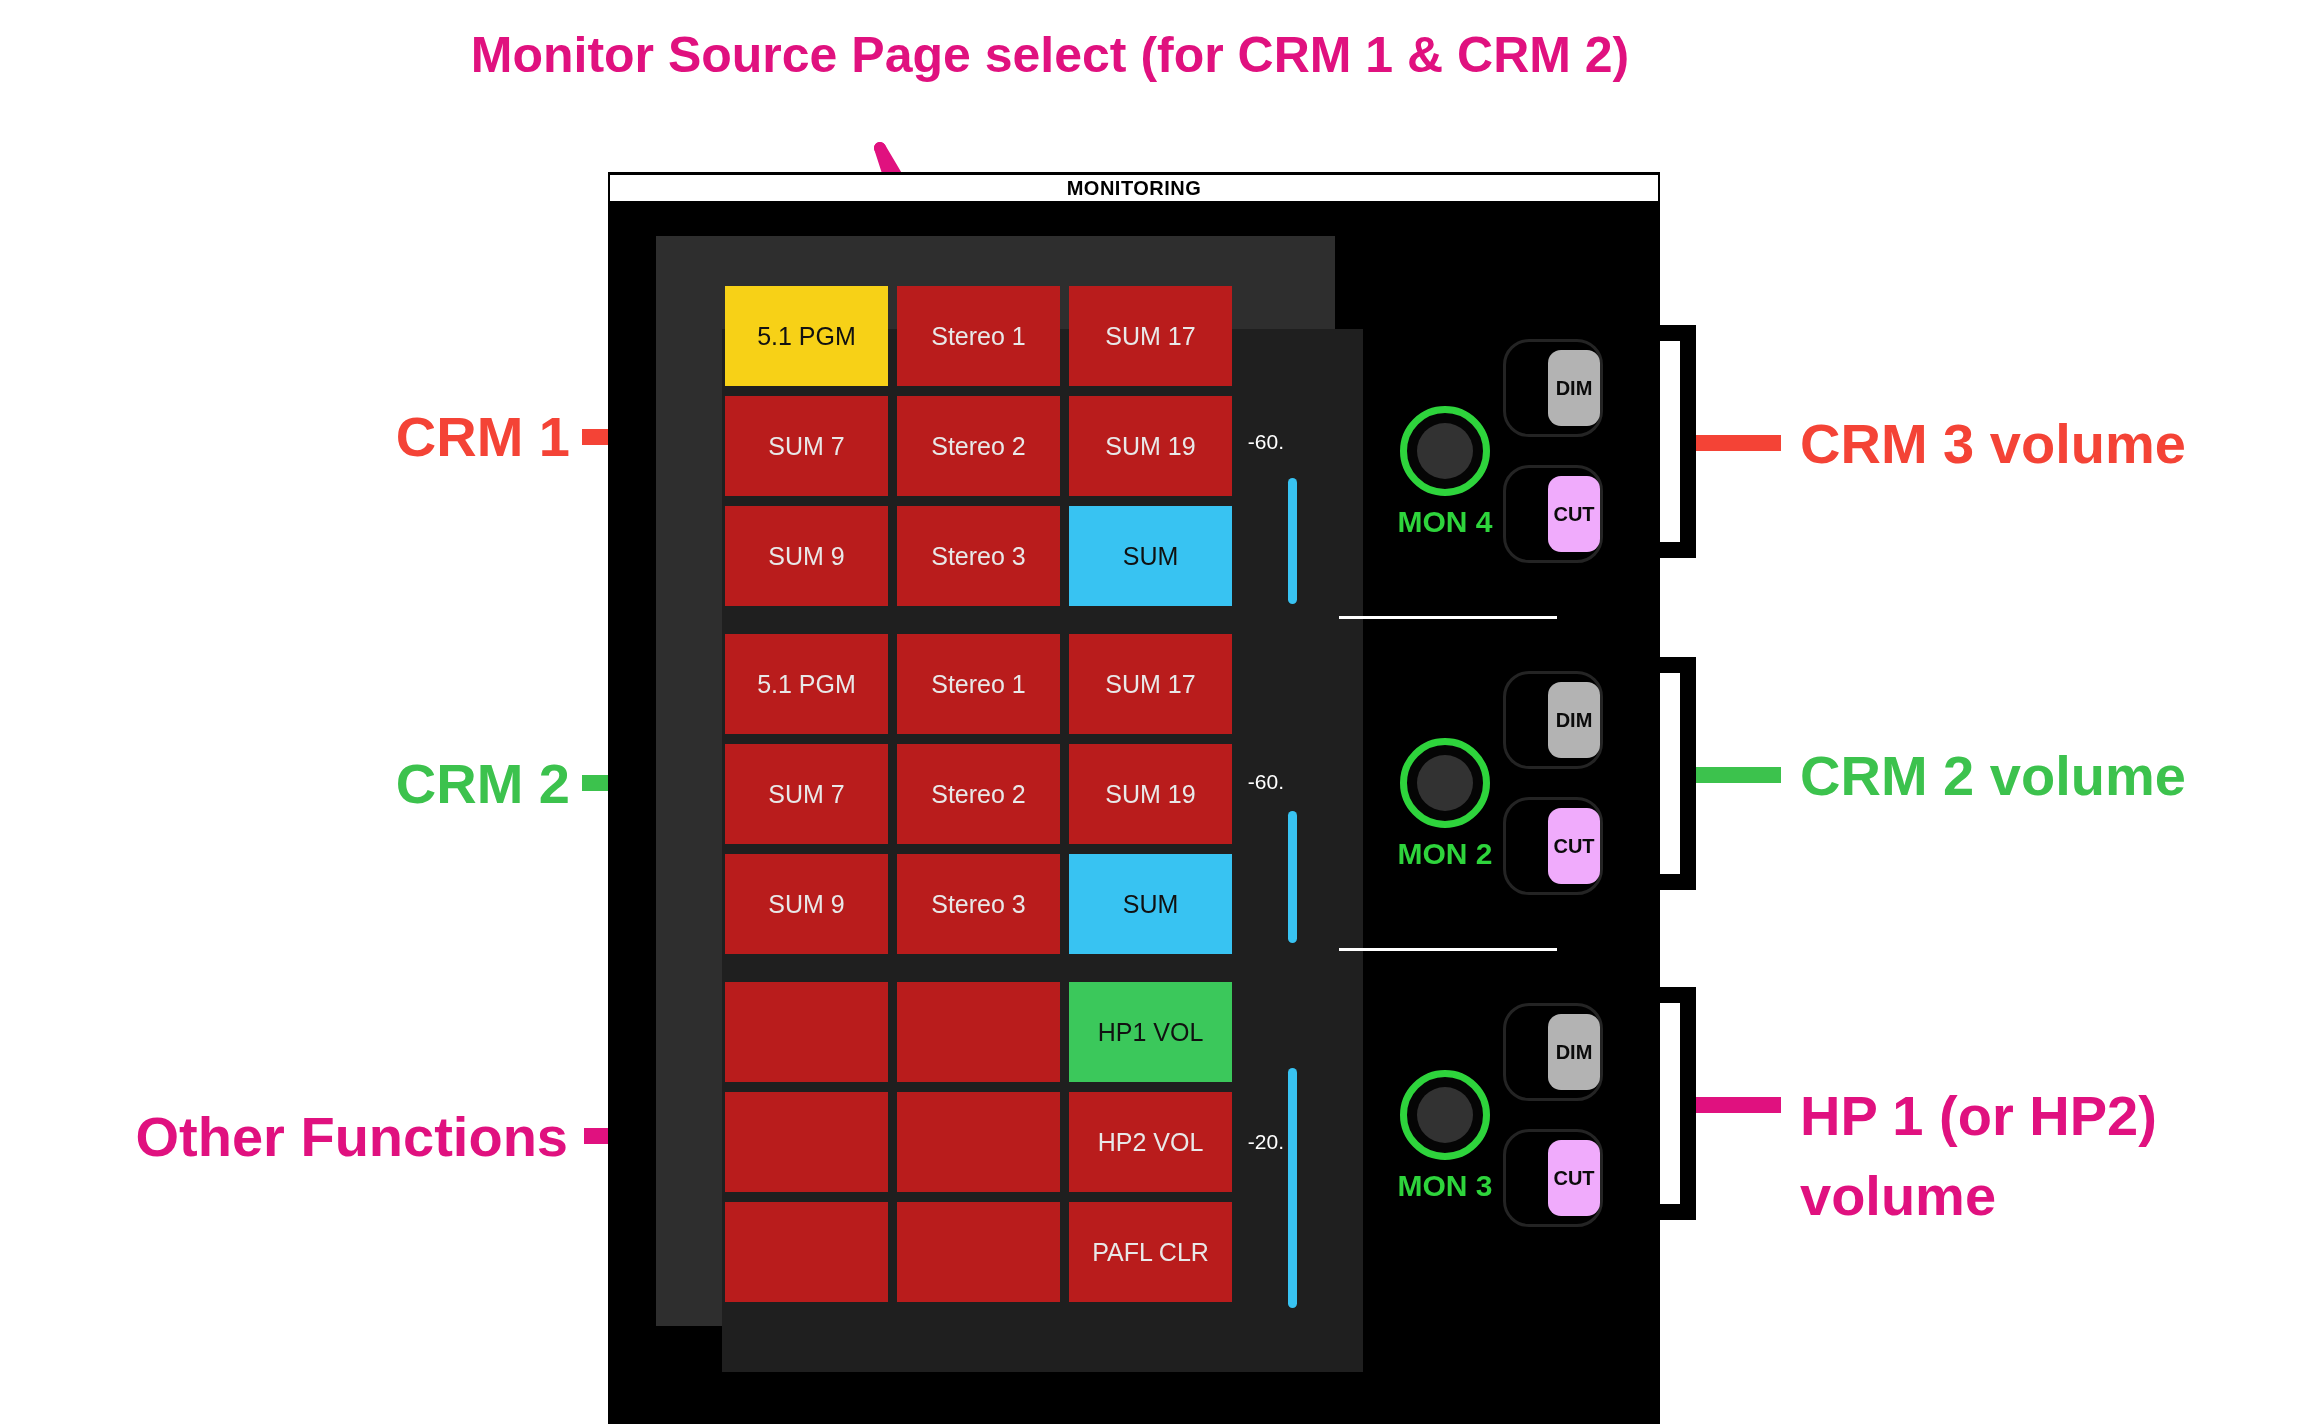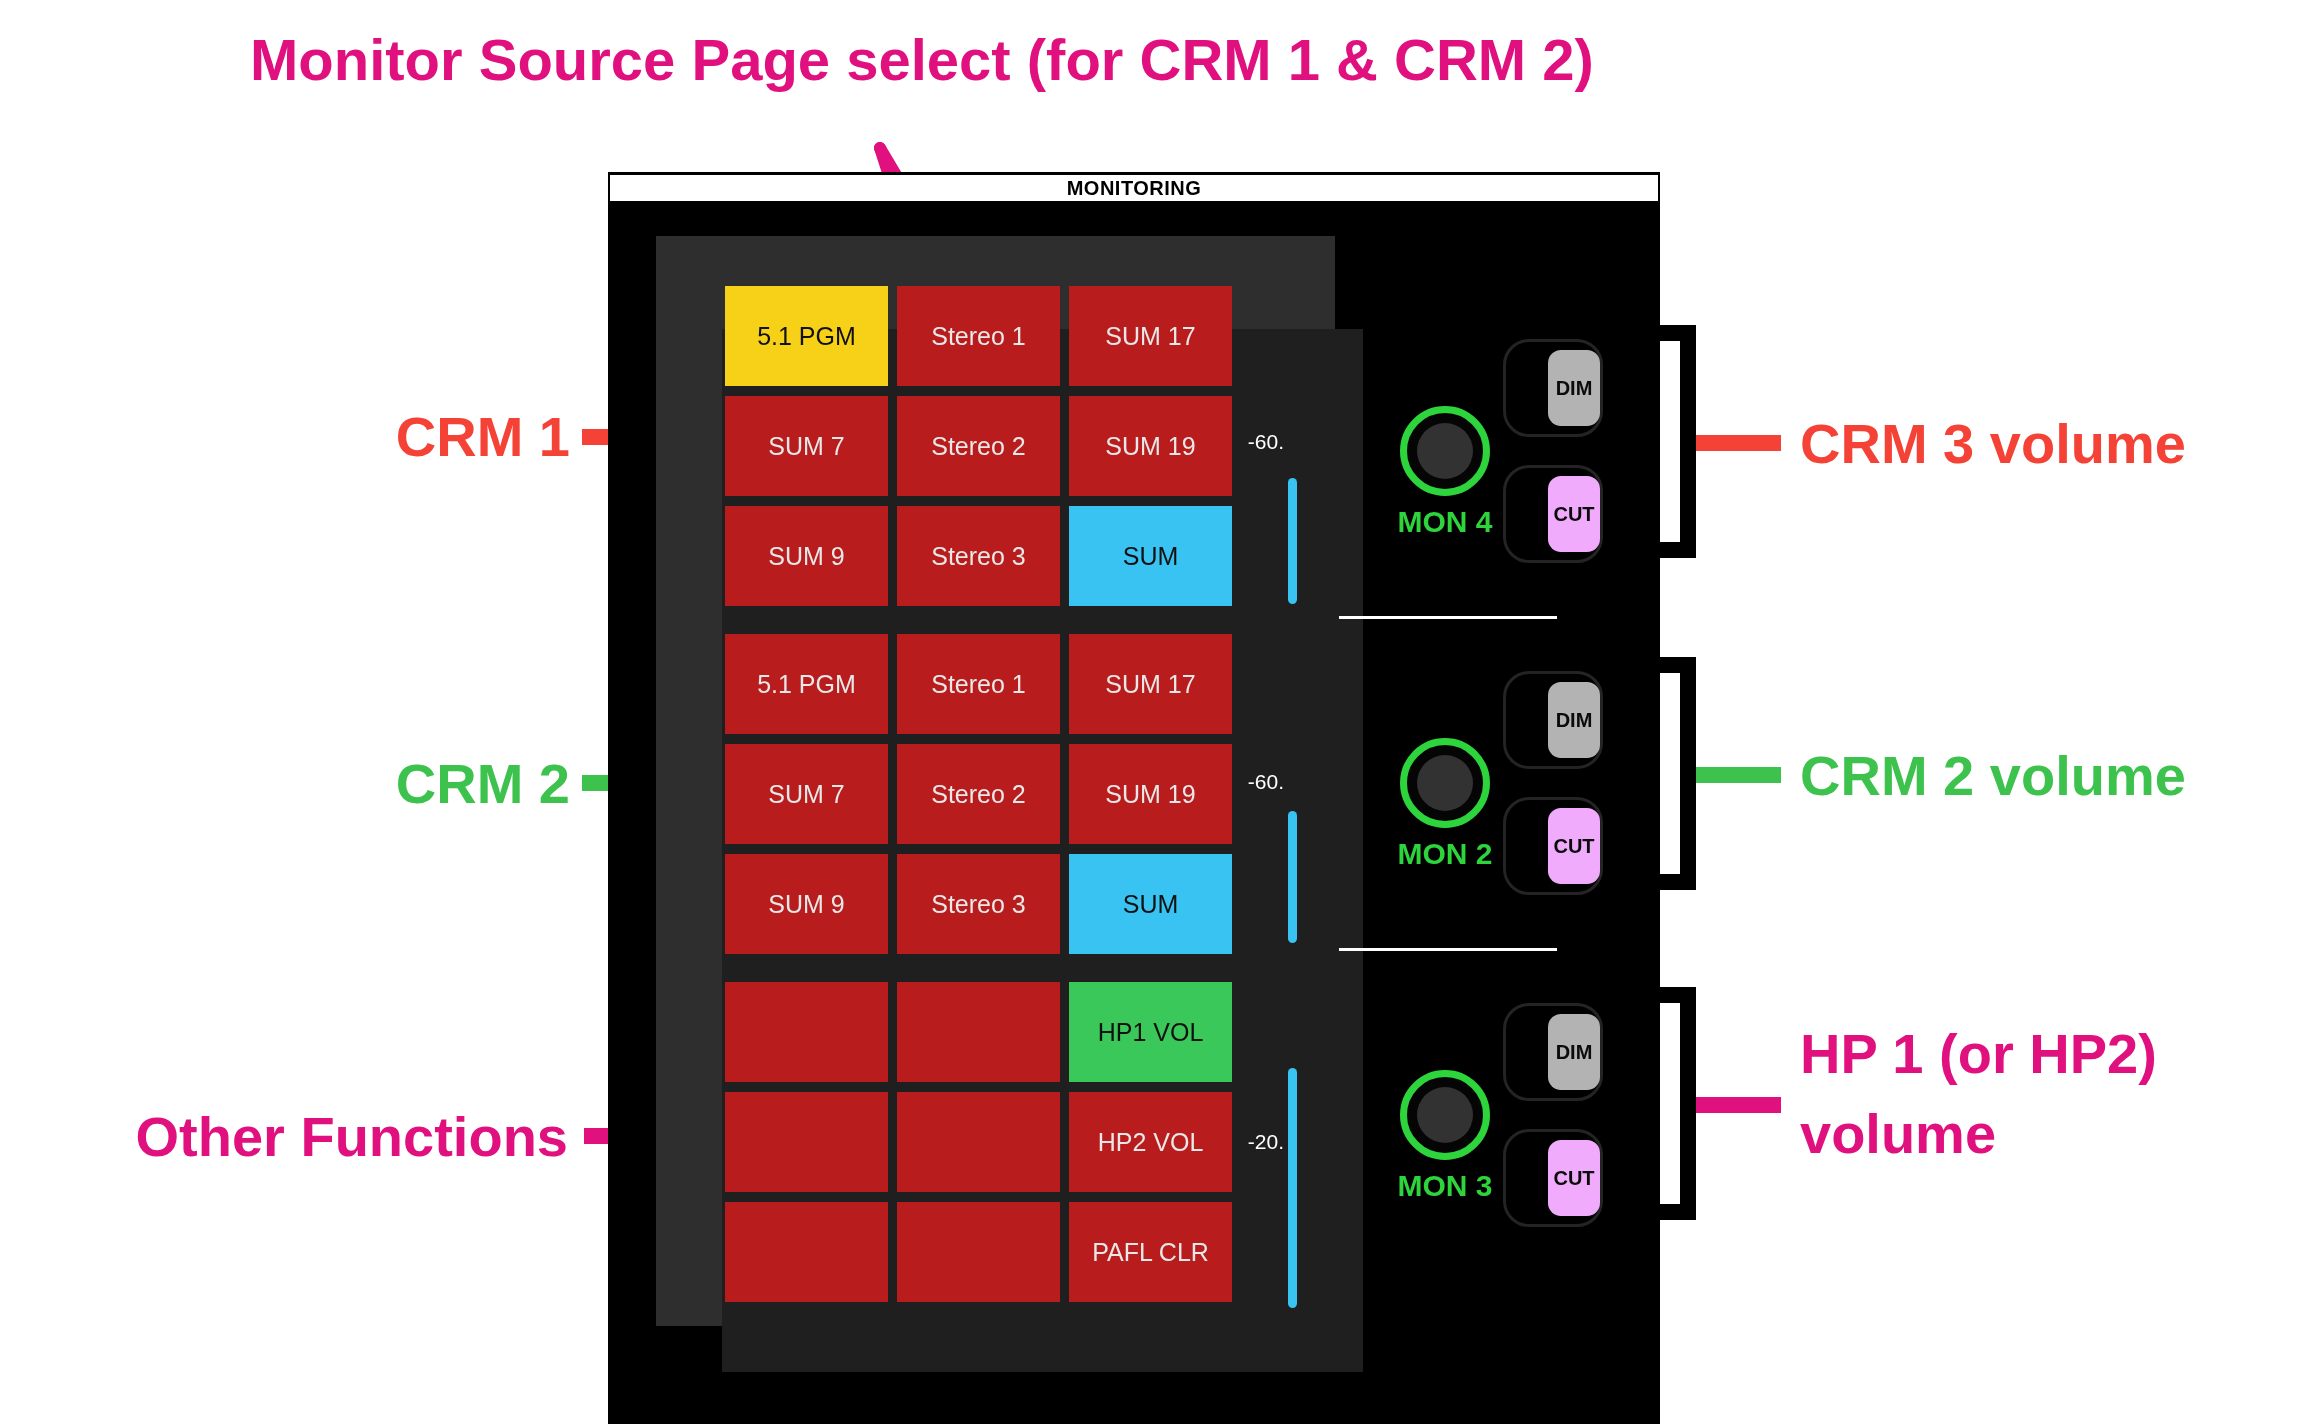--- a/index.html
+++ b/index.html
@@ -1,21 +1,21 @@
 <!DOCTYPE html>
 <html><head>
 <meta charset="utf-8">
 <style>
   html,body{margin:0;padding:0;background:#fff;}
   *{box-sizing:border-box;font-family:"Liberation Sans","DejaVu Sans",sans-serif;}
   .stage{position:relative;width:2317px;height:1424px;background:#ffffff;overflow:hidden;}
 
   
-  .title{position:absolute;left:250px;top:26px;width:1600px;
-         font-size:58px;font-weight:700;color:#E0117F;letter-spacing:0px;}
+  .title{position:absolute;left:250px;top:26px;width:1600px;text-align:center;
+         font-size:50px;font-weight:700;color:#E0117F;letter-spacing:0px;}
   .side-label{position:absolute;font-size:56px;font-weight:700;line-height:60px;}
   .c-red{color:#F44336}.c-green{color:#3CC24D}.c-pink{color:#E0117F}
   .bg-red{background:#F44336}.bg-green{background:#3CC24D}.bg-pink{background:#E0117F}
   .b-red{border-color:#F44336}.b-green{border-color:#3CC24D}.b-pink{border-color:#E0117F}
 
   .connector{position:absolute;height:16px;}
   .bracket-l{position:absolute;width:51px;border:16px solid;border-right:none;background:transparent;}
   .bracket-r{position:absolute;width:51px;border:16px solid;border-left:none;background:transparent;}
 
   .arrows{position:absolute;left:0;top:0;pointer-events:none;}
@@ -82,21 +82,21 @@
   <div class="bracket-r b-red" style="left:1645px;top:325px;height:233px;"></div>
   <div class="connector bg-red" style="left:1696px;top:435px;width:85px;"></div>
   <div class="side-label c-red" style="left:1800px;top:414px;width:500px;">CRM 3 volume</div>
 
   <div class="bracket-r b-green" style="left:1645px;top:657px;height:233px;"></div>
   <div class="connector bg-green" style="left:1696px;top:767px;width:85px;"></div>
   <div class="side-label c-green" style="left:1800px;top:746px;width:500px;">CRM 2 volume</div>
 
   <div class="bracket-r b-pink" style="left:1645px;top:987px;height:233px;"></div>
   <div class="connector bg-pink" style="left:1696px;top:1097px;width:85px;"></div>
-  <div class="side-label c-pink" style="left:1800px;top:1014px;width:500px;line-height:80px;">
+  <div class="side-label c-pink" style="left:1800px;top:1076px;width:500px;line-height:80px;">
     <div>HP 1 (or HP2)</div>
     <div>volume</div>
   </div>
 
   <div class="panel">
     <div class="panel-header">
       <span>MONITORING</span>
     </div>
     <div class="inner-panel">
       <div class="sub-panel"></div>

